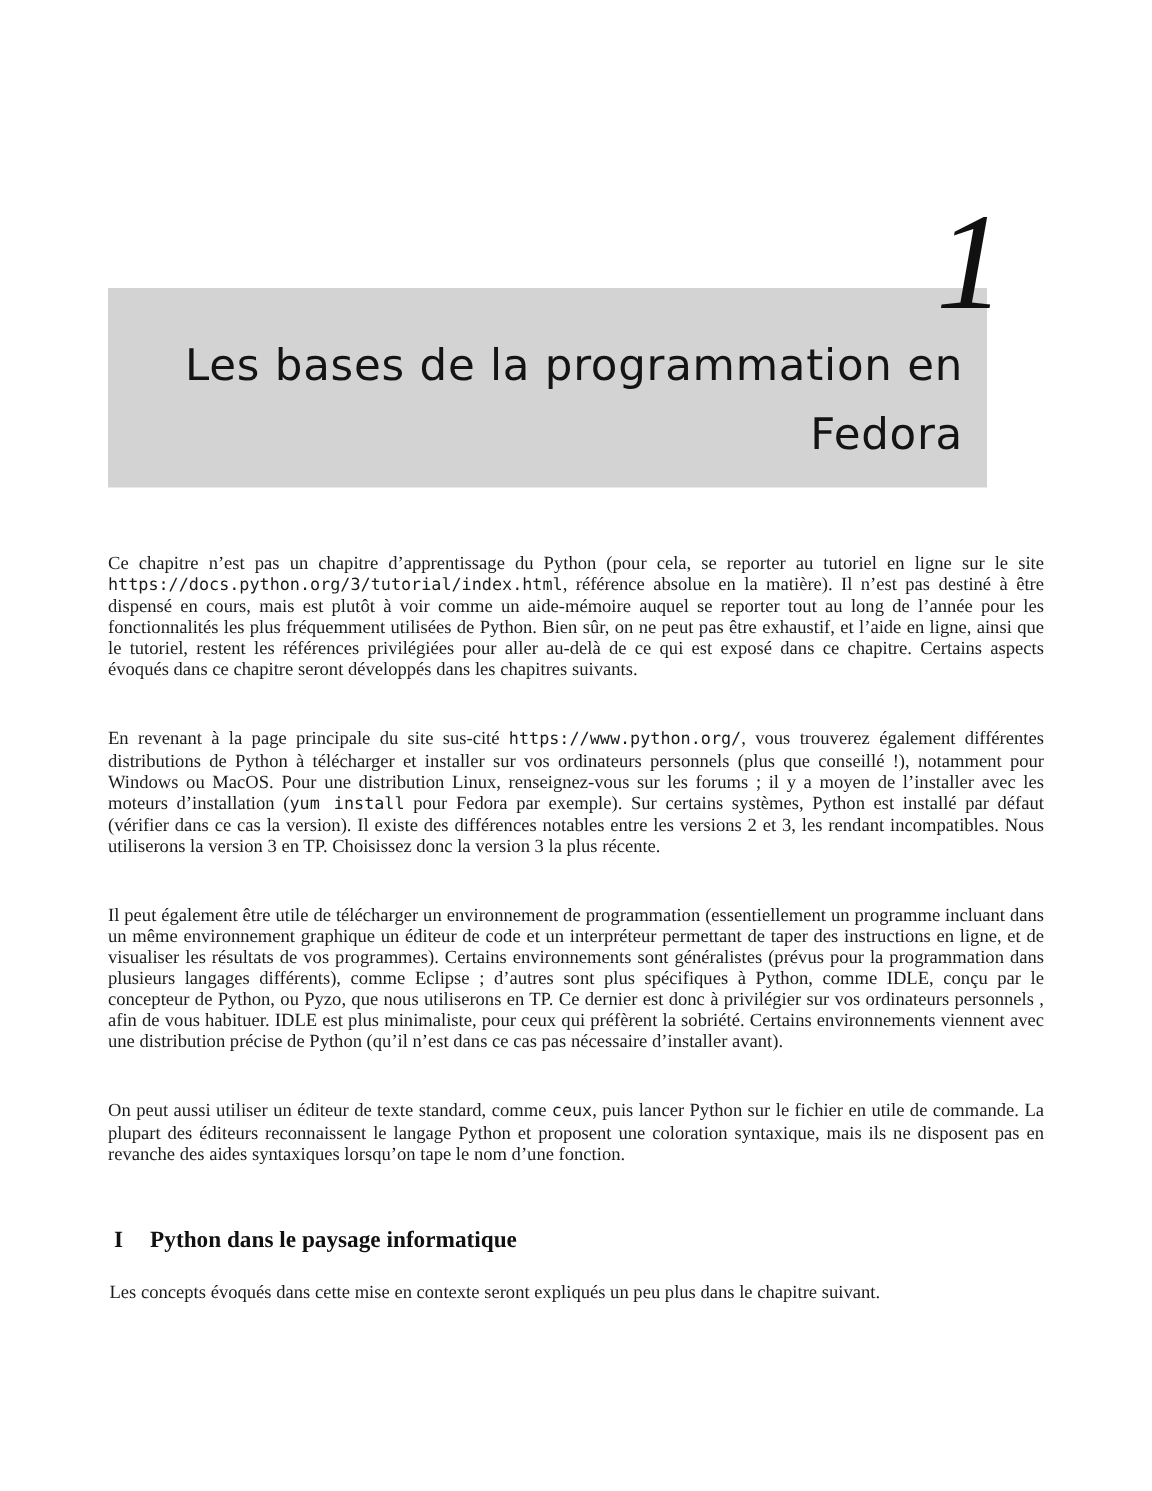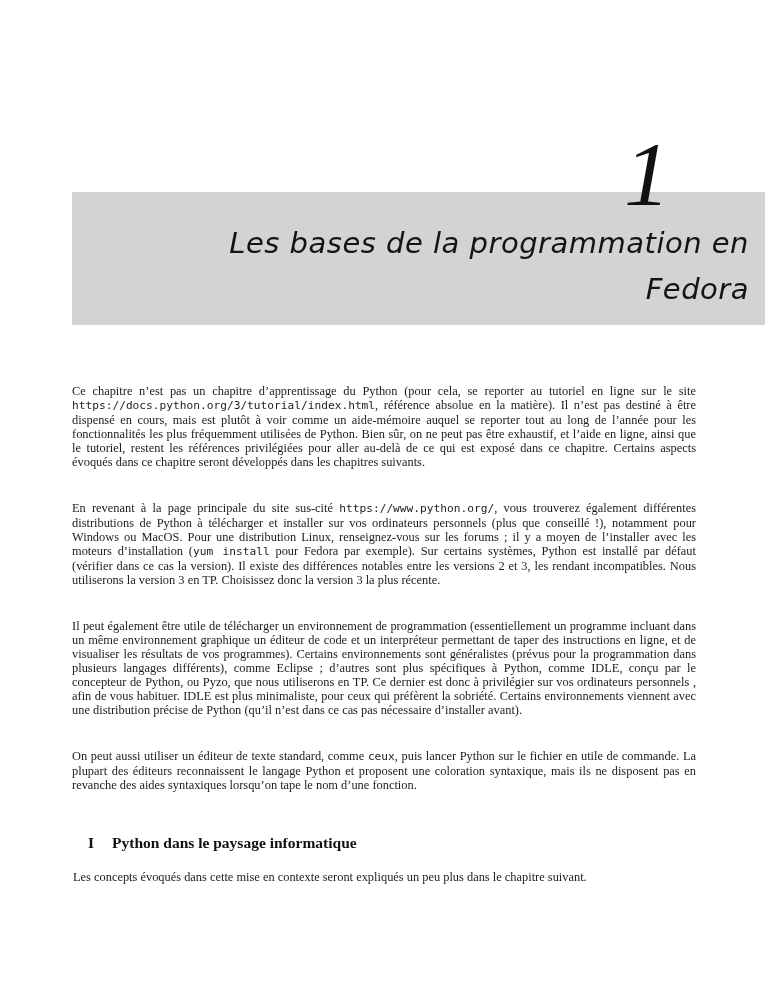--- a/index.html
+++ b/index.html
@@ -22,51 +22,50 @@
     font-family: "Liberation Serif", serif;
     font-style: italic;
     font-size: 92px;
     line-height: 72px;
     color: #111111;
     z-index: 2;
   }
   .chapter-banner {
     position: absolute;
     left: 72px; top: 192px;
-    width: 693px; height: 133px;
+    width: 586px; height: 133px;
     background: #d3d3d3;
     z-index: 1;
-    font-style: italic;
   }
   .chapter-title {
     padding: 28px 16px 0 0;
     text-align: right;
     font-family: "DejaVu Sans", sans-serif;
     font-size: 29px;
     line-height: 46px;
     letter-spacing: 0.5px;
     color: #141414;
   }
   .content {
     position: absolute;
-    left: 72px; top: 384px;
+    left: 72px; top: 368px;
     width: 624px;
   }
   .content p.body-par {
     margin: 0 0 32px 0;
     font-size: 12.4px;
     line-height: 14px;
     text-align: justify;
   }
   .code {
     font-family: "DejaVu Sans Mono", monospace;
     font-size: 11.2px;
   }
   .section-heading {
-    margin: 42px 0 18px 16px;
+    margin: 42px 0 18px 4px;
     font-family: "Liberation Serif", serif;
     font-size: 15.5px;
     font-weight: bold;
     color: #111111;
   }
   .section-number { display: inline-block; margin-right: 18px; }
   .section-intro {
     margin: 1px;
     font-size: 12.4px;
     line-height: 14px;

